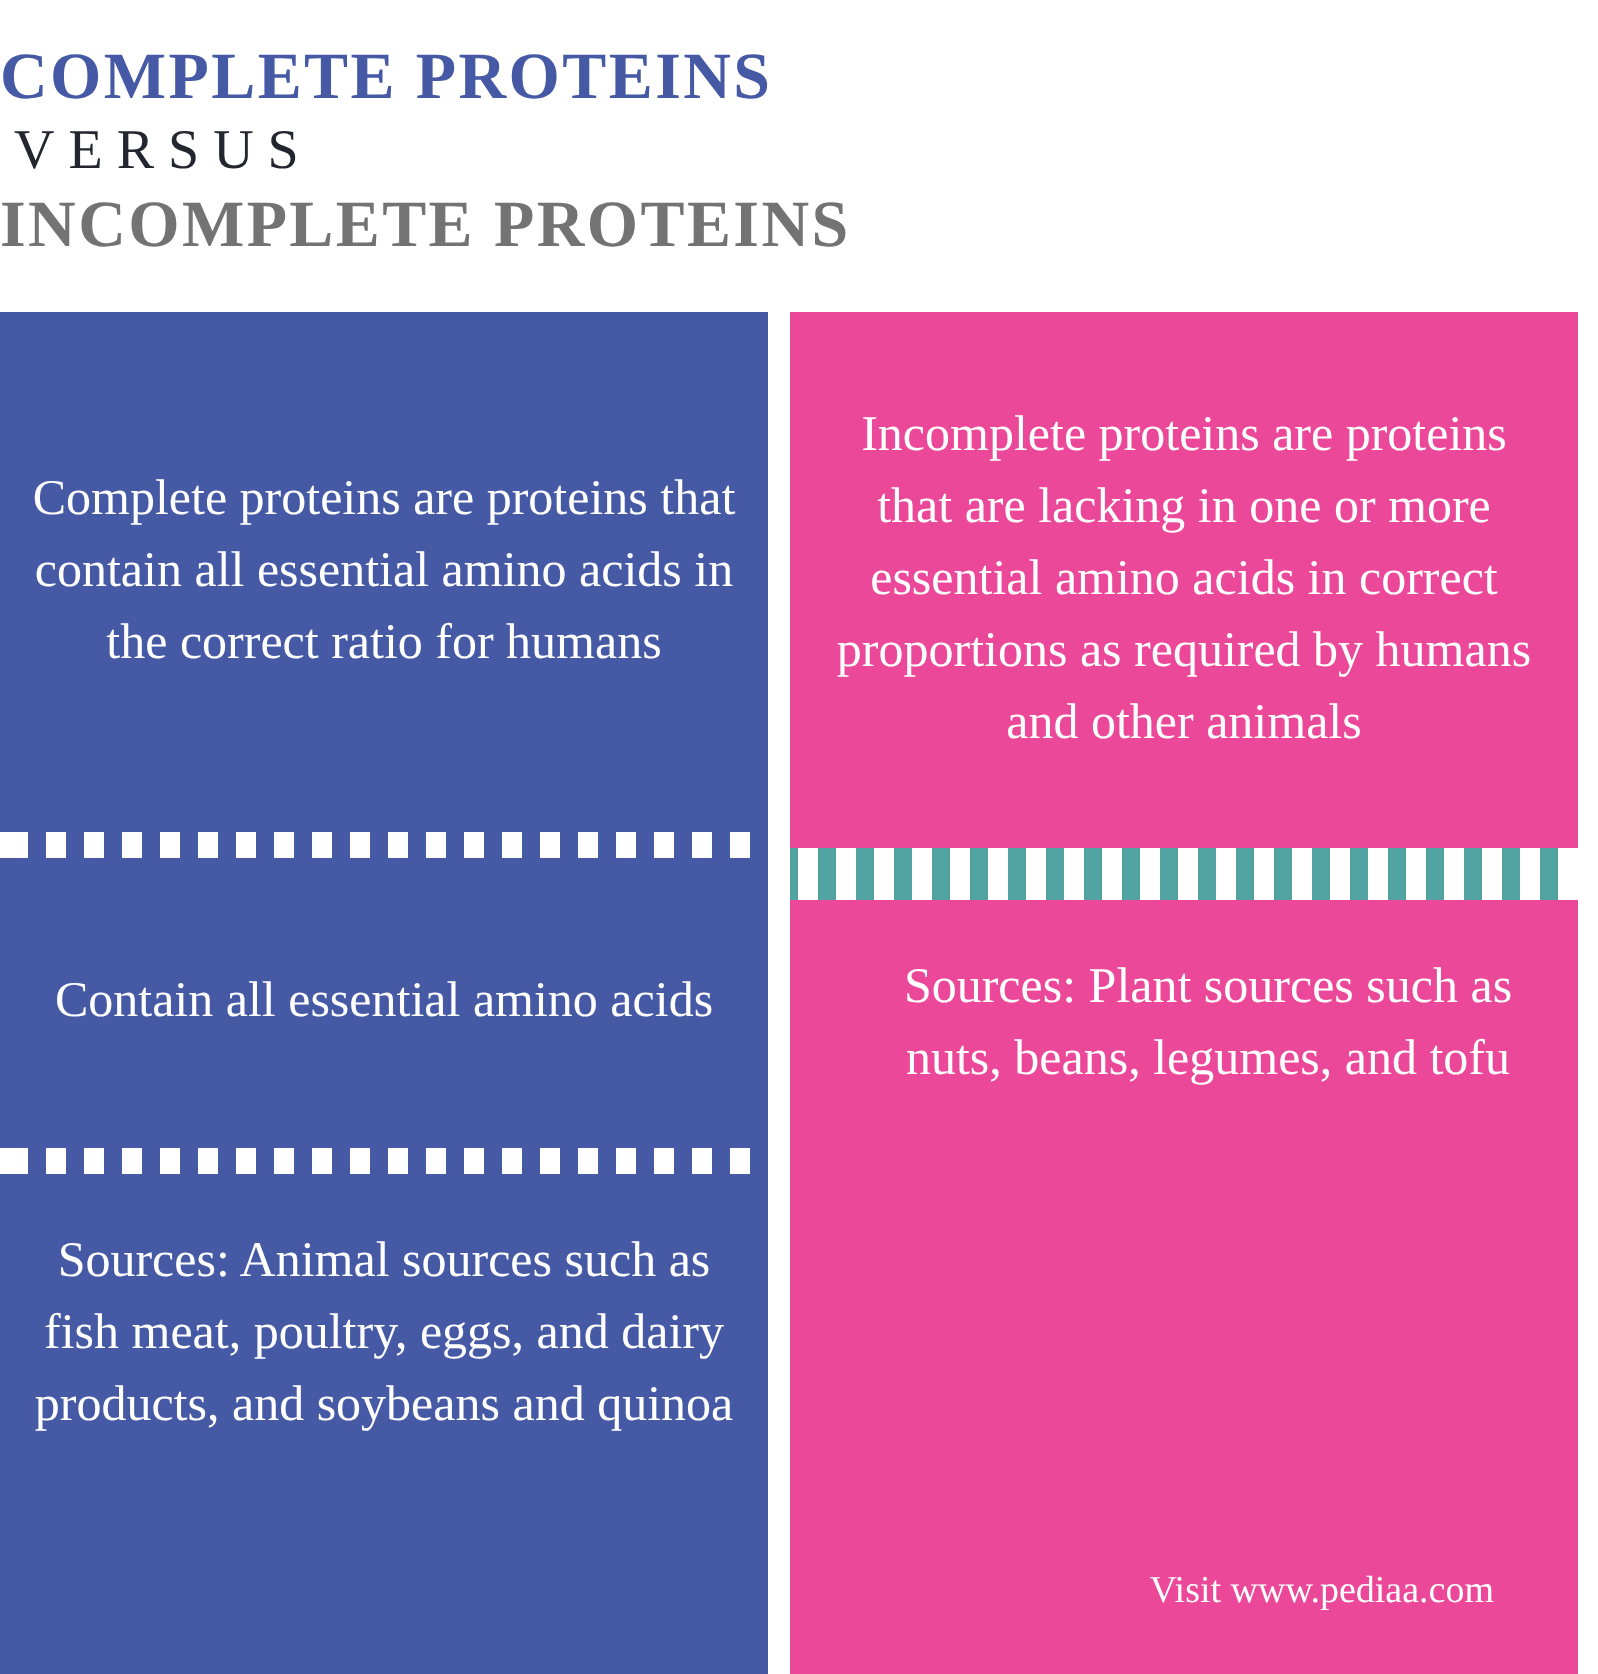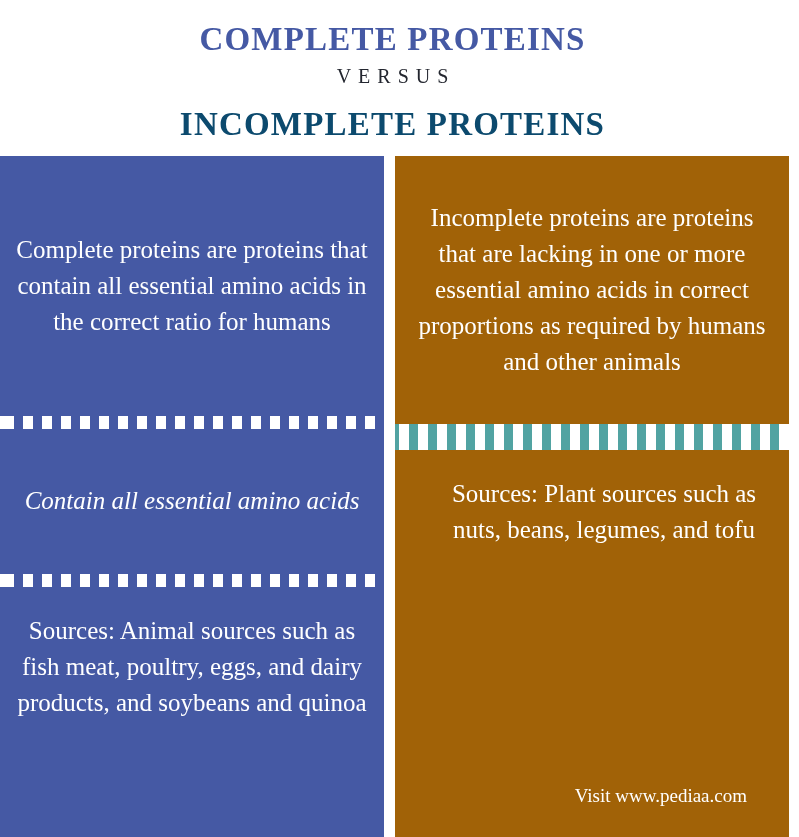--- a/index.html
+++ b/index.html
@@ -18,53 +18,53 @@
   }
 
   
   .header {
     position: absolute;
     left: 0;
     top: 0;
     width: 785px;
     height: 156px;
     background: #ffffff;
-    text-align: center;
+    text-align: left;
     box-sizing: border-box;
     padding-top: 19px;
   }
 
   .title-primary {
     font-size: 33px;
     font-weight: bold;
     color: #4559a4;
     letter-spacing: 1.2px;
     line-height: 40px;
     margin: 0;
     white-space: nowrap;
   }
 
   .title-versus {
-    font-size: 20px;
+    font-size: 28px;
     font-weight: normal;
     color: #23262f;
     letter-spacing: 7px;
     line-height: 34px;
     margin: 0;
     padding-left: 7px;
     white-space: nowrap;
   }
 
   .title-secondary {
     font-size: 33px;
     font-weight: bold;
-    color: #0c4a6e;
+    color: #737373;
     letter-spacing: 1.2px;
     line-height: 40px;
-    margin: 11px;
+    margin: 0;
     white-space: nowrap;
   }
 
   
   .columns {
     position: absolute;
     left: 0;
     top: 156px;
     width: 799px;
     height: 681px;
@@ -83,21 +83,21 @@
     background: #4559a4;
   }
 
   .column-gap {
     width: 11px;
     background: #ffffff;
   }
 
   .column-right {
     width: 394px;
-    background: #a16207;
+    background: #ec4899;
   }
 
   
   .cell {
     box-sizing: border-box;
     display: flex;
     align-items: center;
     justify-content: center;
     color: #ffffff;
     text-align: center;
@@ -107,21 +107,21 @@
   .cell-text {
     width: 100%;
     font-size: 25px;
     line-height: 36px;
     color: #ffffff;
     white-space: pre-line;
   }
 
   
   .left .cell-row1 { height: 268px; }
-  .left .cell-row2 { height: 150px; font-style: italic; }
+  .left .cell-row2 { height: 150px; }
   .left .cell-row3 { height: 257px; flex: 1 1 auto; align-items: flex-start; padding-top: 26px; justify-content: center; }
 
   
   .right .cell-row1 { height: 268px; }
   .right .cell-row2 { height: 150px; }
   .right .cell-row3 { height: 257px; flex: 1 1 auto; align-items: center; padding-top: 26px; position: relative; padding-left: 40px; }
 
   .row3-inner {
     width: 100%;
     display: flex;

